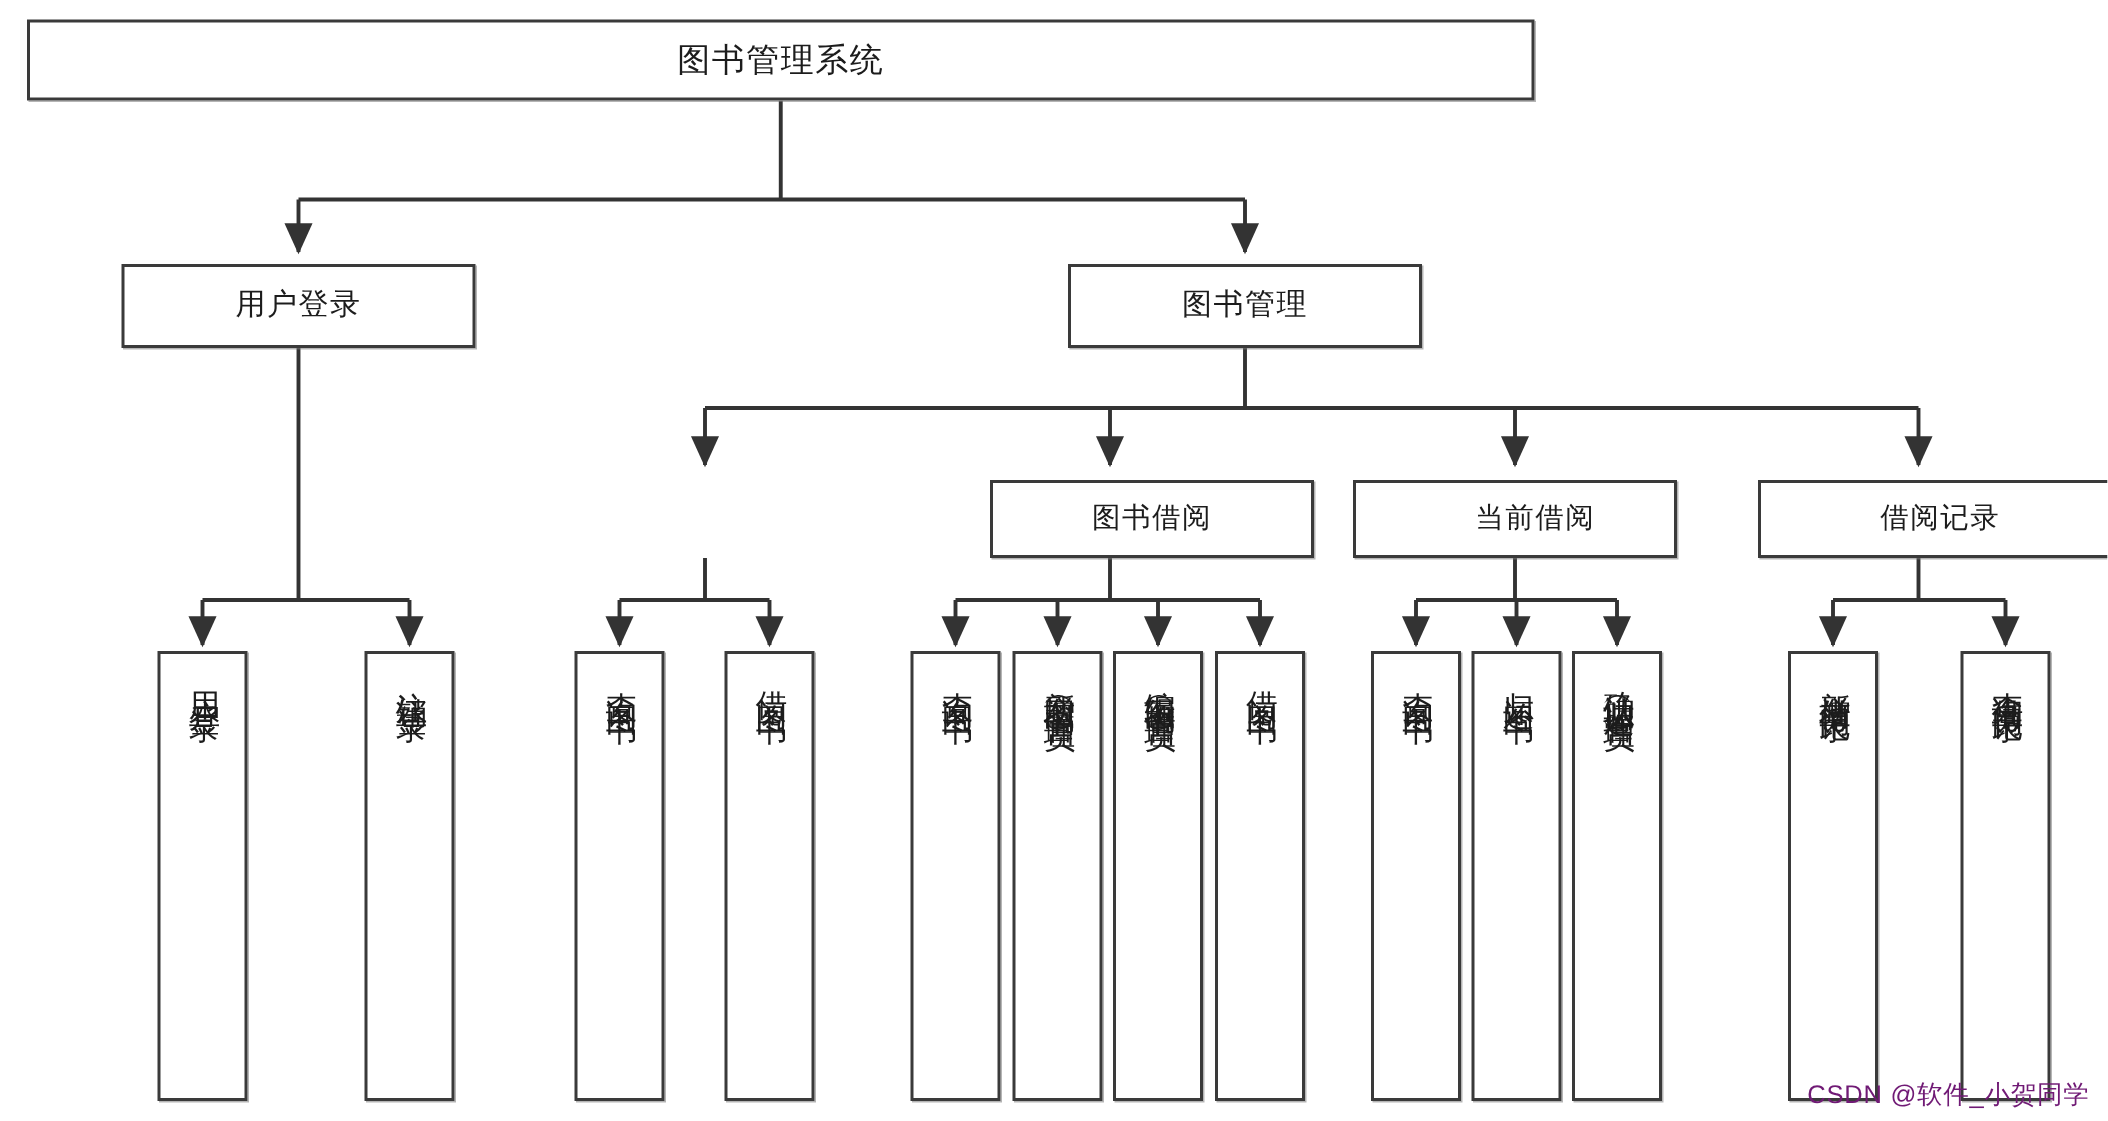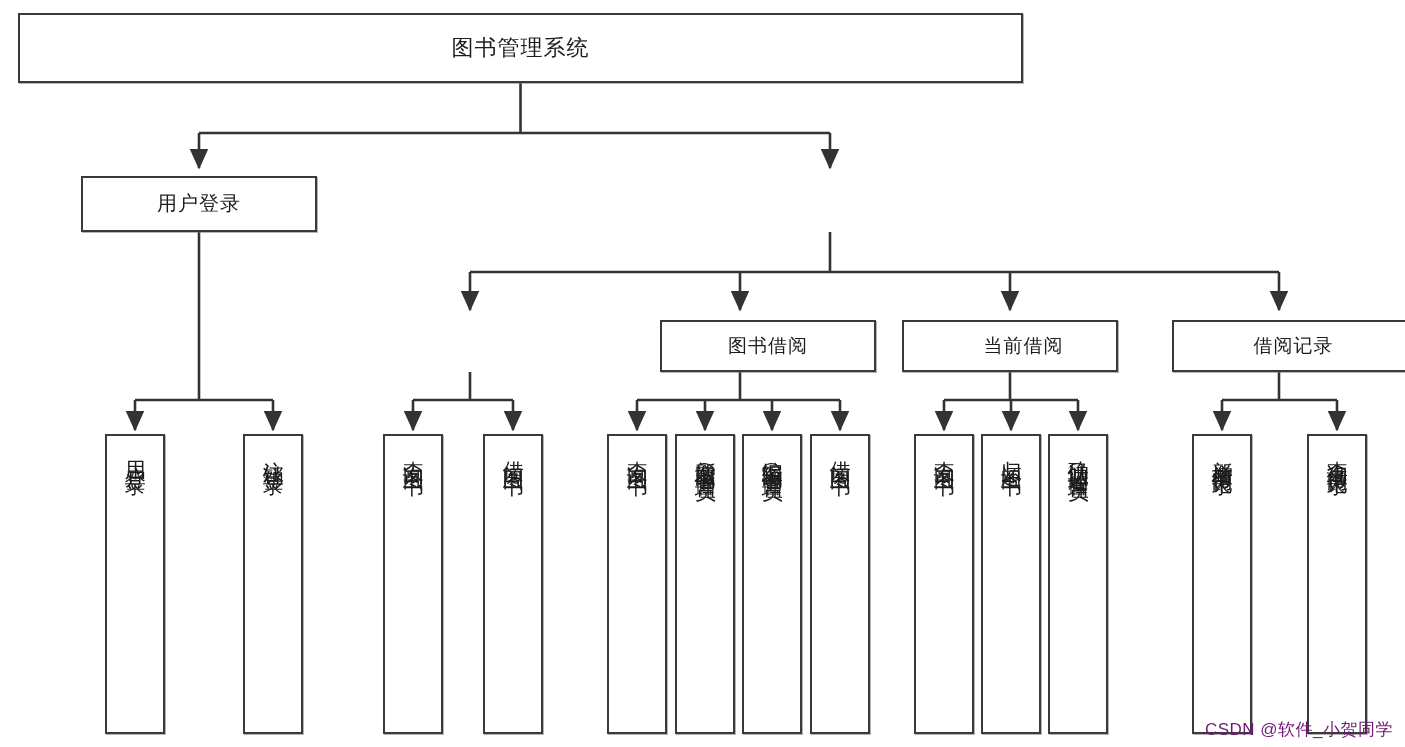--- a/index.html
+++ b/index.html
@@ -41,21 +41,21 @@
     display: block;
     text-align: center;
     line-height: 1.18;
     white-space: nowrap;
   }
   
   .node.root {
     left: 18px;
     top: 13px;
     width: 1005px;
-    height: 70px;
+    height: 54px;
   }
   .node.root .node-label {
     font-size: 22px;
     letter-spacing: 1px;
   }
   
   .node.lvl1 {
     height: 56px;
   }
   .node.lvl1 .node-label {
@@ -158,20 +158,23 @@
     </g>
   </svg>
 
   <div class="node root">
     <span class="node-label">图书管理系统</span>
   </div>
 
   <div class="node lvl1" style="left:81px; top:176px; width:236px;">
     <span class="node-label">用户登录</span>
   </div>
+  <div class="node lvl1" style="left:712px; top:176px; width:236px;">
+    <span class="node-label">图书管理</span>
+  </div>
 
   <div class="node lvl2" style="left:632px; top:320px; width:216px;margin-left:28px;">
     <span class="node-label">图书借阅</span>
   </div>
   <div class="node lvl2" style="left:902px; top:320px; width:216px;padding-left:27px;">
     <span class="node-label">当前借阅</span>
   </div>
   <div class="node lvl2" style="left:1172px; top:320px; width:243px;align-items:center;">
     <span class="node-label">借阅记录</span>
   </div>

